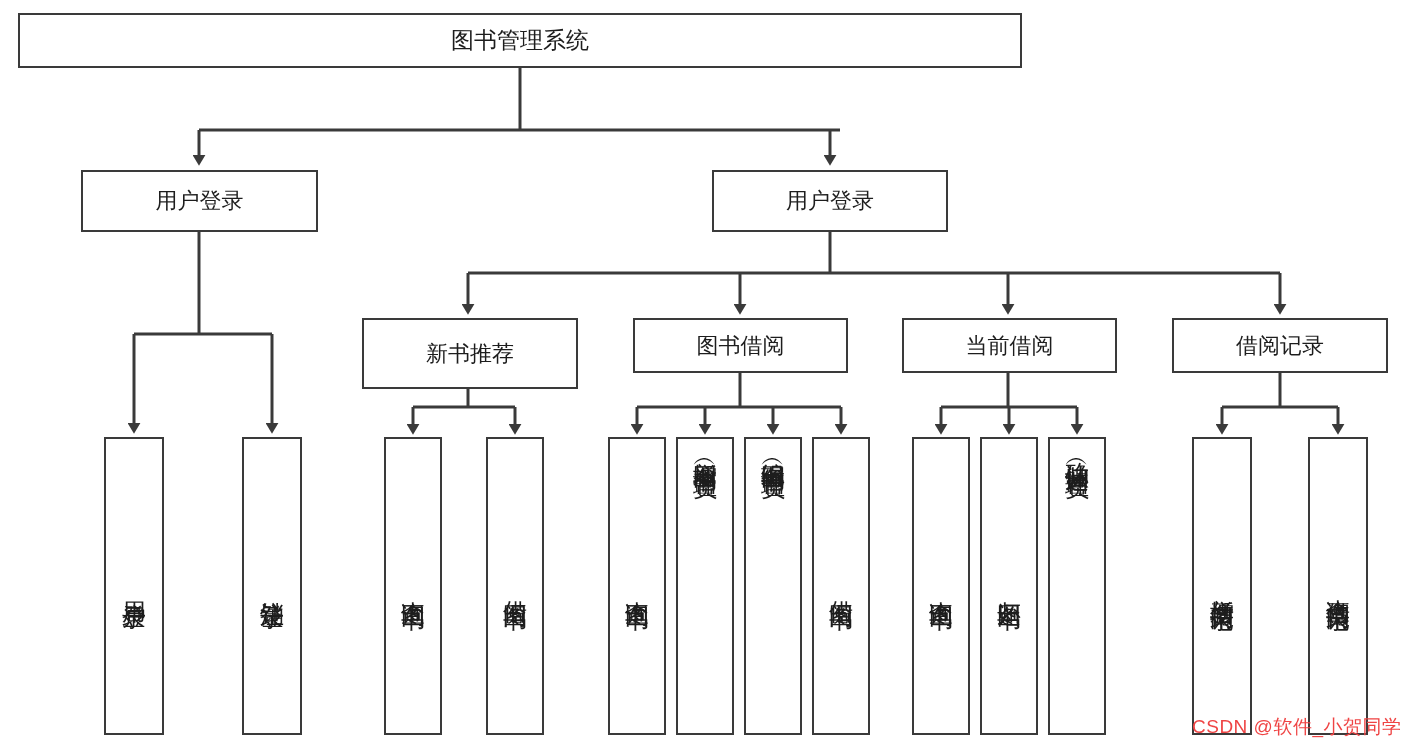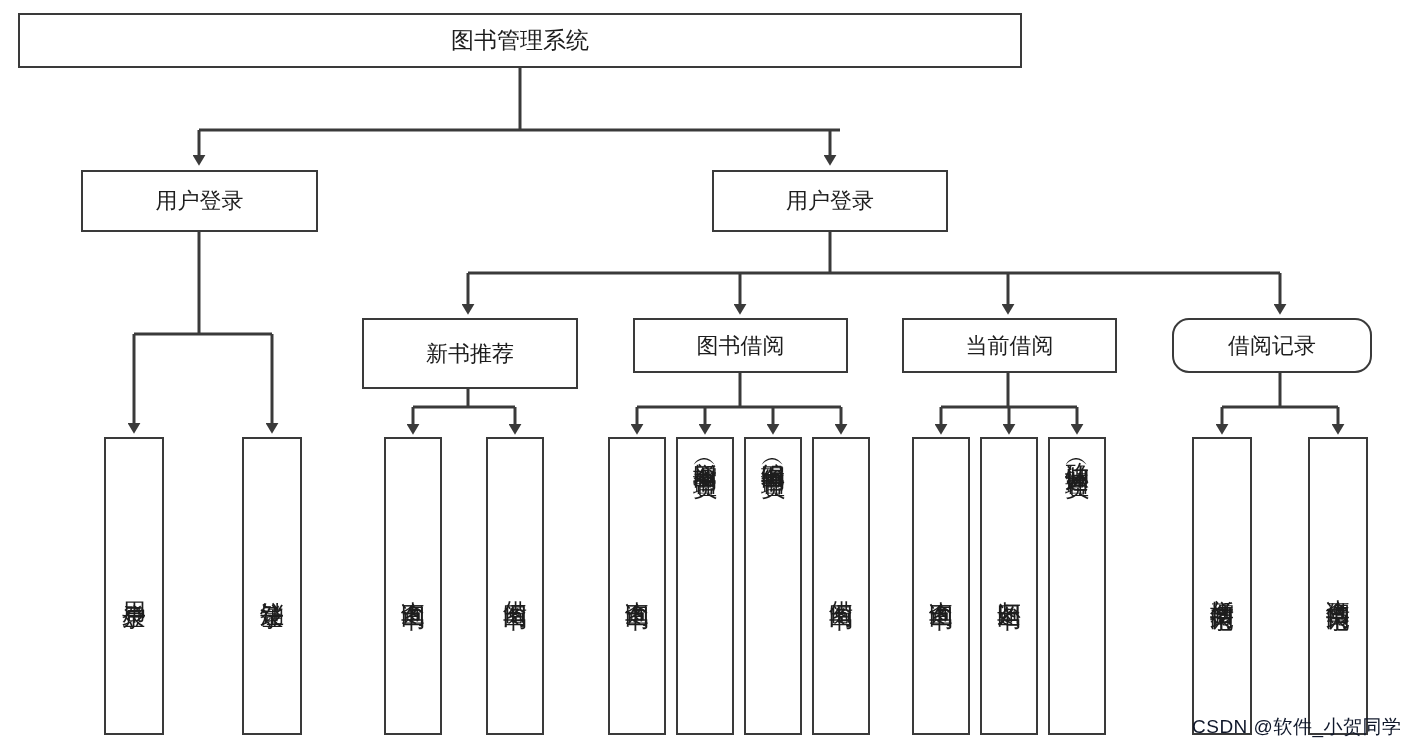--- a/index.html
+++ b/index.html
@@ -59,21 +59,21 @@
     font-size: 24px;
     letter-spacing: 2px;
     line-height: 1;
   }
   .node.vertical.centered {
     align-items: center;
     padding-top: 0;
   }
   .watermark {
     position: absolute;
-    color: #0f172a;
+    color: #ef4444;
     font-size: 19px;
     white-space: nowrap;
     letter-spacing: 0.5px;
   }
 </style>
 </head>
 <body>
 
 <div id="diagram-root">
 
@@ -140,21 +140,21 @@
 
   <div class="node horizontal" style="left:362px; top:318px; width:216px; height:71px;">
     <span class="label">新书推荐</span>
   </div>
   <div class="node horizontal" style="left:902px; top:318px; width:215px; height:55px;">
     <span class="label">当前借阅</span>
   </div>
   <div class="node horizontal" style="left:633px; top:318px; width:215px; height:55px;">
     <span class="label">图书借阅</span>
   </div>
-  <div class="node horizontal" style="left:1172px; top:318px; width:200px; height:55px;border-radius:17px;">
+  <div class="node horizontal" style="left:1172px; top:318px; width:216px; height:55px;">
     <span class="label">借阅记录</span>
   </div>
 
   <div class="node vertical centered" style="left:104px; top:437px; width:60px; height:298px;">
     <span class="label">用户登录</span>
   </div>
   <div class="node vertical centered" style="left:242px; top:437px; width:60px; height:298px;">
     <span class="label">注销登录</span>
   </div>
 

